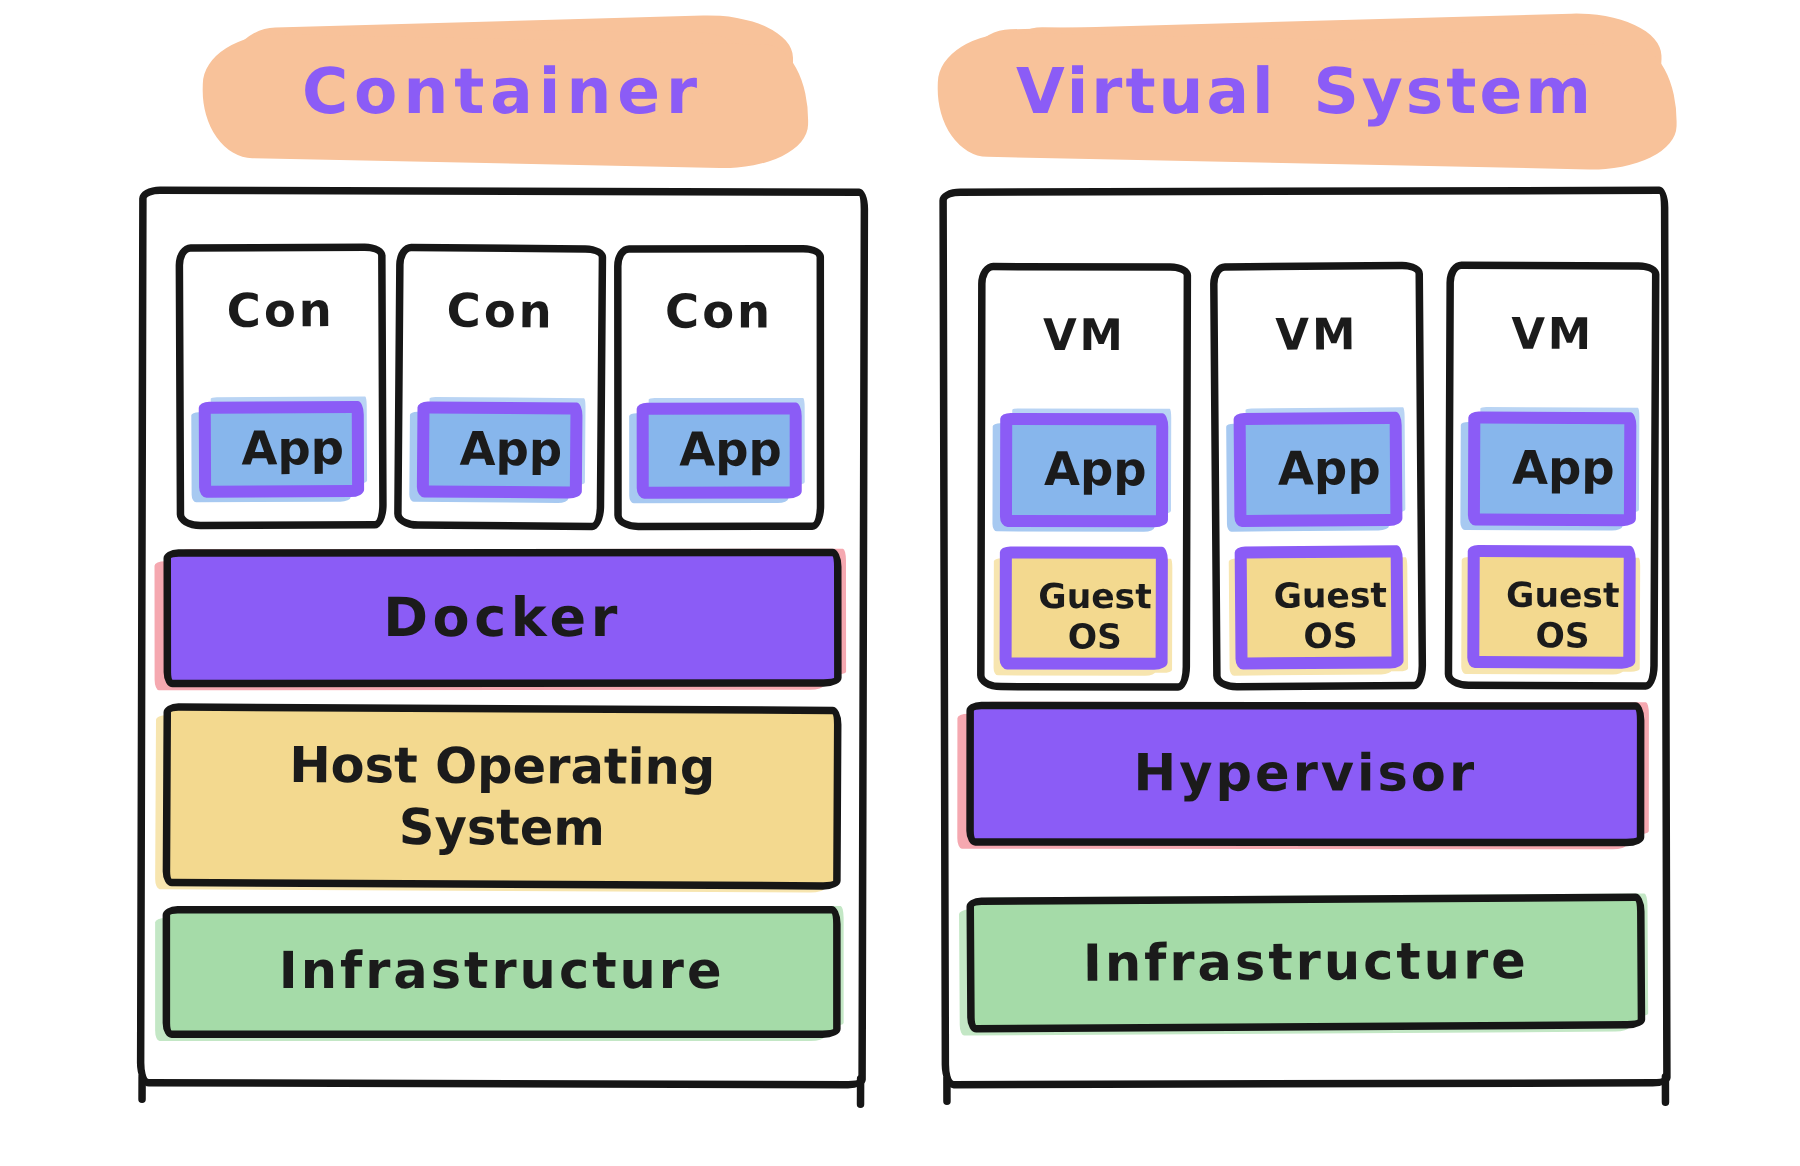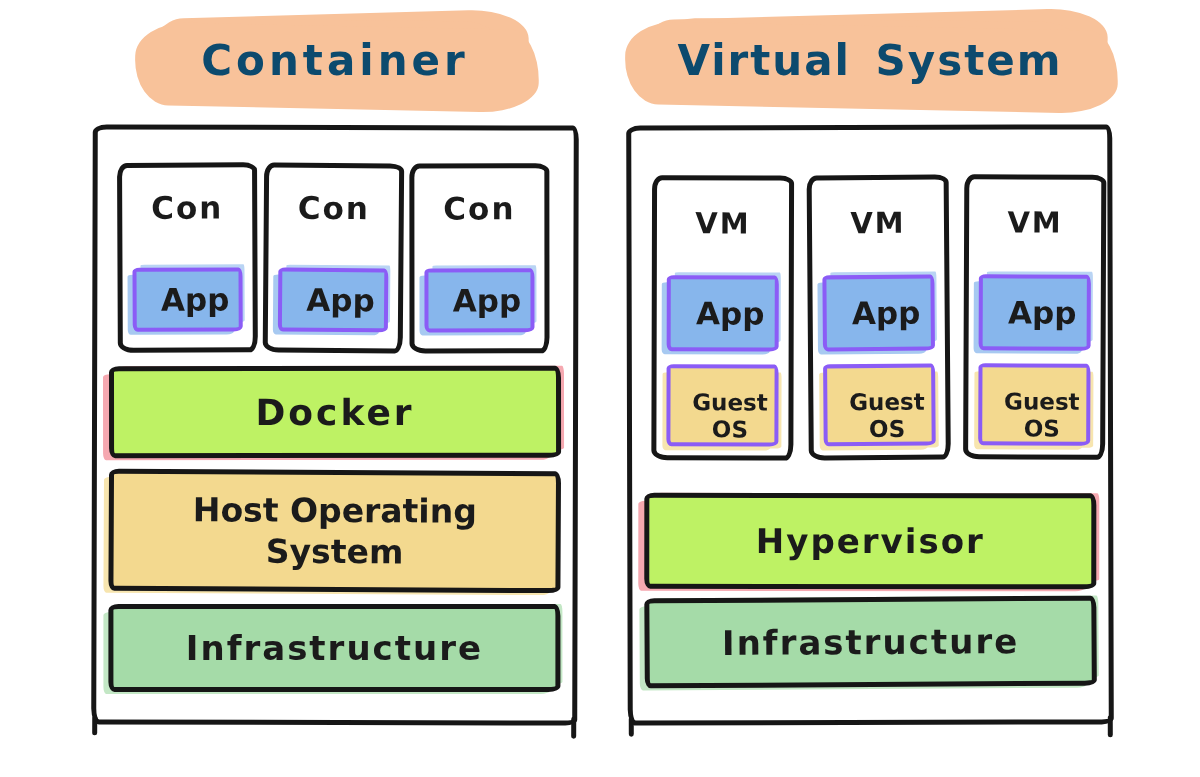--- a/index.html
+++ b/index.html
@@ -8,21 +8,21 @@
 
   .stage { position:absolute; inset:0; }
 
   
   .title-slot { position:absolute; top:20px; height:80px; display:flex; align-items:center; justify-content:center; }
   .title-slot.left  { left:92px;  width:486px; }
   .title-slot.right { left:627px; width:486px; }
 
   .marker { position:relative; z-index:0; display:inline-block;
             font-size:42px; font-weight:700; letter-spacing:4px;
-            padding:14px 44px; white-space:nowrap; color:#0c4a6e; }
+            padding:14px 44px; white-space:nowrap; color:#8b5cf6; }
   .title-slot.right .marker { letter-spacing:2px; word-spacing:8px; padding:14px 30px; }
   .marker::before, .marker::after, .marker .blob {
     content:""; position:absolute; z-index:-1; background:#f8c29a; }
   .marker::before { inset:-8px -16px 6px -10px; border-radius:38px 60px 30px 52px / 46px 30px 50px 34px; transform:rotate(-1.6deg); }
   .marker::after  { inset:4px -26px -10px -22px; border-radius:52px 30px 58px 34px / 34px 52px 30px 46px; transform:rotate(1.2deg); }
   .marker .blob   { inset:-2px 6px -2px 10px; border-radius:40px 46px 40px 50px / 50px 38px 46px 36px; transform:rotate(.6deg); }
 
   
   .panel { position:absolute; top:125px; width:486px; height:600px;
            border:5px solid #161616;
@@ -42,43 +42,43 @@
   .con-box.c2 { left:312px; transform:rotate(-.2deg); }
   .vm-box { top:45px; width:142px; height:285px; }
   .vm-box.v0 { left:20px;  transform:rotate(.3deg); }
   .vm-box.v1 { left:176px; transform:rotate(-.3deg); }
   .vm-box.v2 { left:332px; transform:rotate(.4deg); }
 
   .box-label { text-align:center; font-size:31px; font-weight:700; letter-spacing:2px; margin-top:22px; }
   .vm-box .box-label { font-size:29px; margin-top:26px; }
 
   
-  .chip { position:absolute; left:10px; right:10px; border:4px solid #8b5cf6;
+  .chip { position:absolute; left:10px; right:10px; border:8px solid #8b5cf6;
           border-radius:7px 4px 9px 5px / 4px 9px 5px 7px;
           display:flex; align-items:center; justify-content:center;
           font-weight:700; text-align:center;padding-left:15px; }
   .chip.blue   { background:#87b6ec; box-shadow:-7px 5px 0 -2px #a7c9f1, 5px -6px 0 -3px #b9d4f4; }
   .chip.yellow { background:#f3d98f; box-shadow:-6px 6px 0 -2px #f7e5af, 6px 5px 0 -3px #f7e5af;align-items:flex-end; }
   .con-box .chip.blue { bottom:16px; height:64px; font-size:31px; }
   .vm-box  .chip.blue { top:95px;  height:76px; font-size:31px; }
   .vm-box  .chip.yellow { top:184px; height:82px; font-size:23px; line-height:1.15; }
 
   
   .layer { position:absolute; left:12px; width:452px; border:5px solid #161616;
            border-radius:10px 6px 12px 6px / 6px 12px 6px 10px;
            display:flex; align-items:center; justify-content:center;
            font-weight:700; text-align:center; }
-  .layer.red    { background:#bef264; box-shadow:-9px 5px 0 -3px #f5a8b0, 7px -4px 0 -4px #f5a8b0; }
+  .layer.red    { background:#8b5cf6; box-shadow:-9px 5px 0 -3px #f5a8b0, 7px -4px 0 -4px #f5a8b0; }
   .layer.yellow { background:#f3d98f; box-shadow:-8px 5px 0 -3px #f7e5af; }
   .layer.green  { background:#a5dba8; box-shadow:-8px 5px 0 -3px #c3e7c5, 6px -4px 0 -4px #c3e7c5; }
 
   .layer.docker   { top:236px; height:92px;  font-size:36px; letter-spacing:3px; transform:rotate(-.2deg); }
   .layer.hostos   { top:340px; height:122px; font-size:33px; transform:rotate(.15deg); }
   .layer.infra-l  { top:474px; height:88px;  font-size:34px; letter-spacing:2px; transform:rotate(-.15deg); }
-  .layer.hyper    { top:363px; height:96px;  font-size:34px; letter-spacing:2px; transform:rotate(.2deg); }
+  .layer.hyper    { top:338px; height:96px;  font-size:34px; letter-spacing:2px; transform:rotate(.2deg); }
   .layer.infra-r  { top:467px; height:90px;  font-size:34px; letter-spacing:2px; transform:rotate(-.2deg); }
   .layer.hostos span { display:block; max-width:330px; line-height:1.25; }
 </style>
 </head>
 <body>
 
 <div class="stage">
 
   <div class="title-slot left">
     <span class="marker"><i class="blob"></i><span style="position:relative;z-index:1;">Container</span></span>

